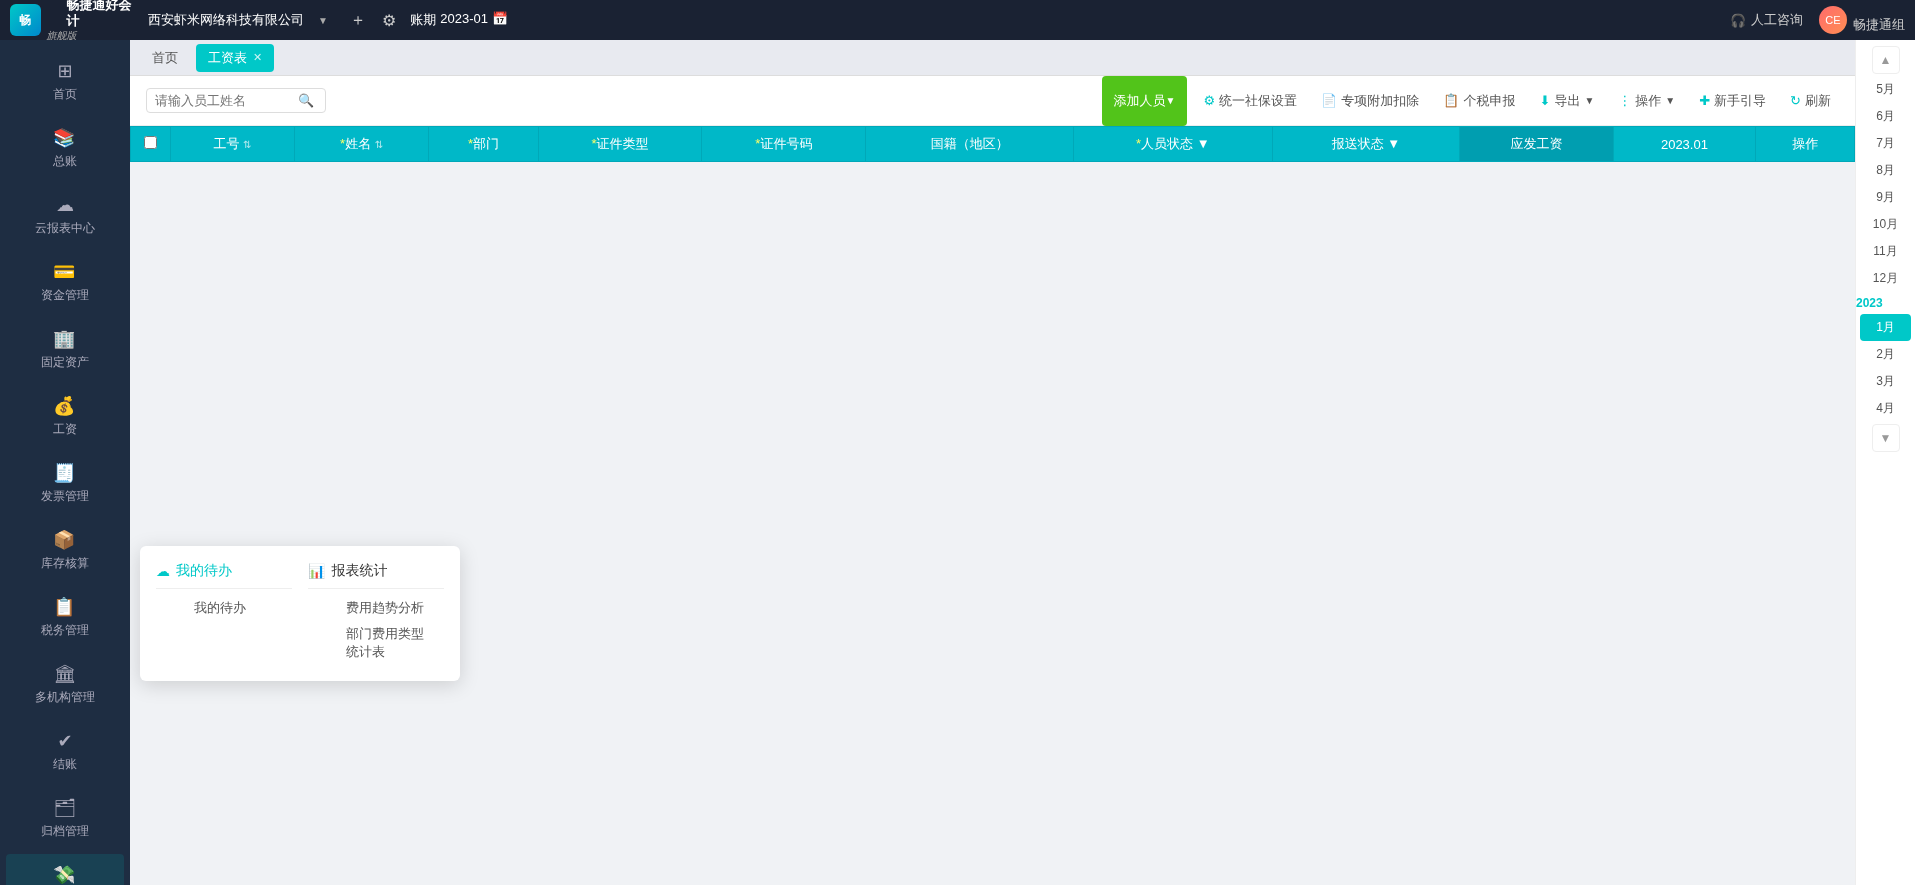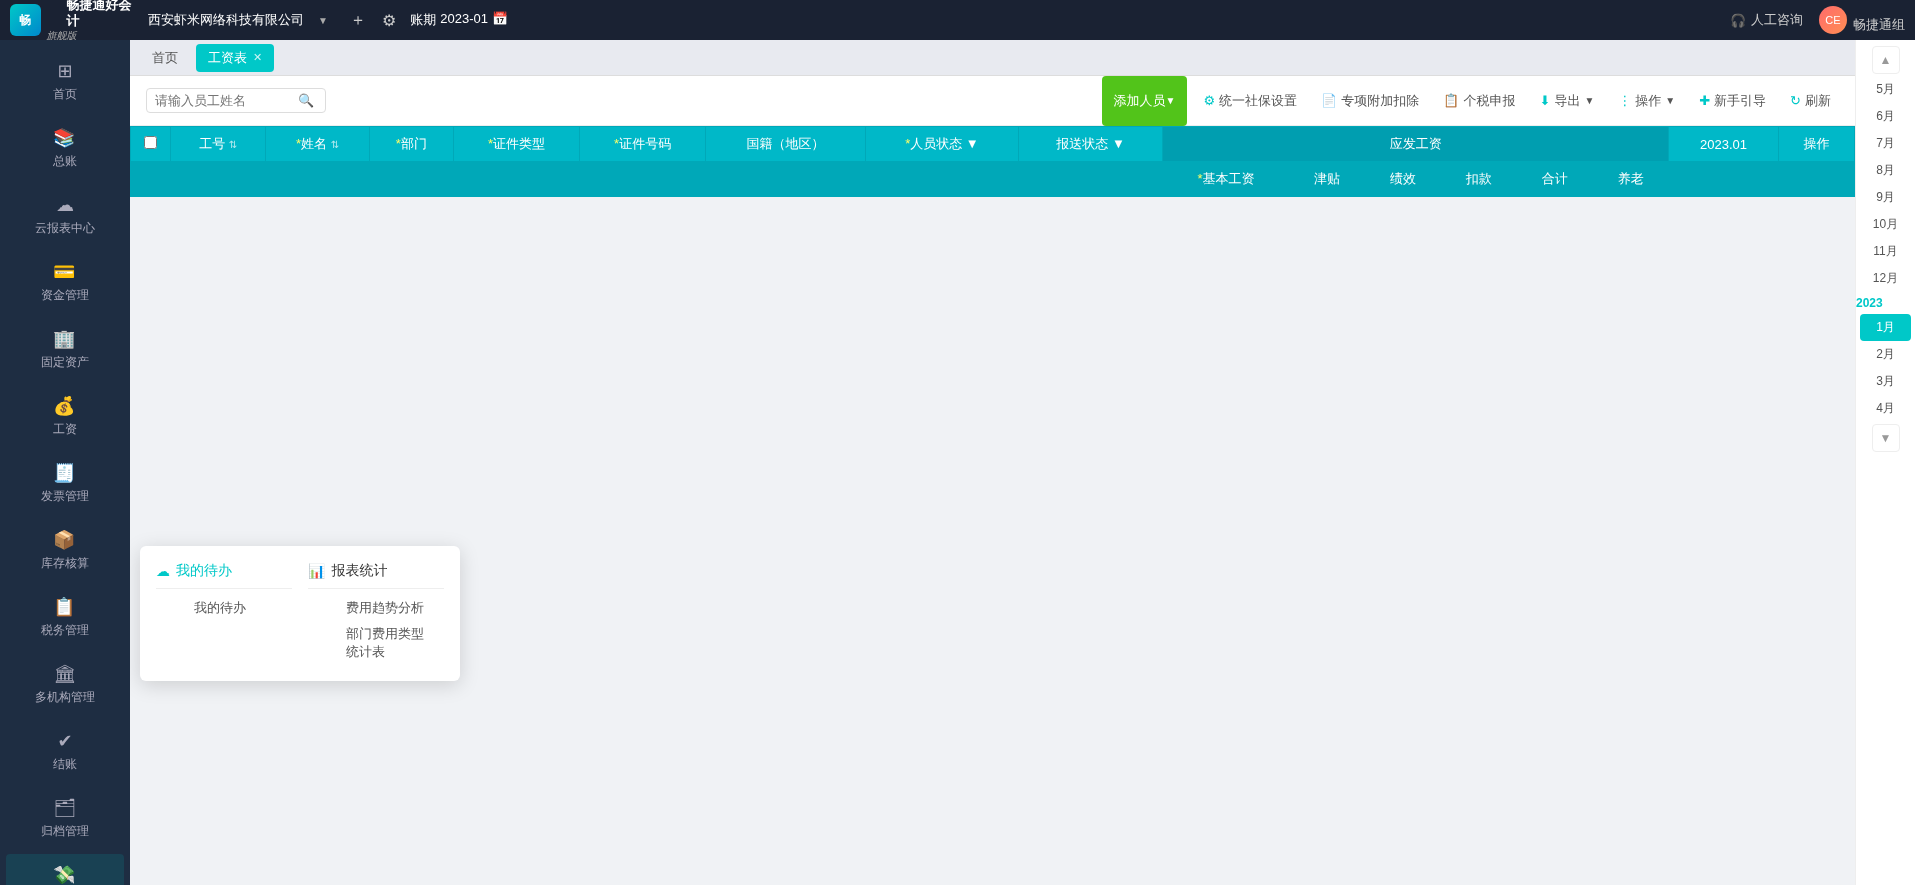--- a/index.html
+++ b/index.html
@@ -463,30 +463,20 @@
             <th>
               <span style="color:#ff6;">*</span>人员状态 <span>▼</span>
             </th>
             <th>
               报送状态 <span>▼</span>
             </th>
             <th colspan="6" style="background:#009eb0;">应发工资</th>
             <th>2023.01</th>
             <th>操作</th>
           </tr>
-          <tr class="sub-header">
-            <th colspan="9"></th>
-            <th><span style="color:#ff6;">*</span>基本工资</th>
-            <th>津贴</th>
-            <th>绩效</th>
-            <th>扣款</th>
-            <th>合计</th>
-            <th>养老</th>
-            <th colspan="2"></th>
-          </tr>
         </thead>
         <tbody>
         </tbody>
       </table>
 
 
       <div class="dropdown-popup">
         <div class="popup-divider">
           <div class="popup-col">
             <div class="popup-col-title active">

